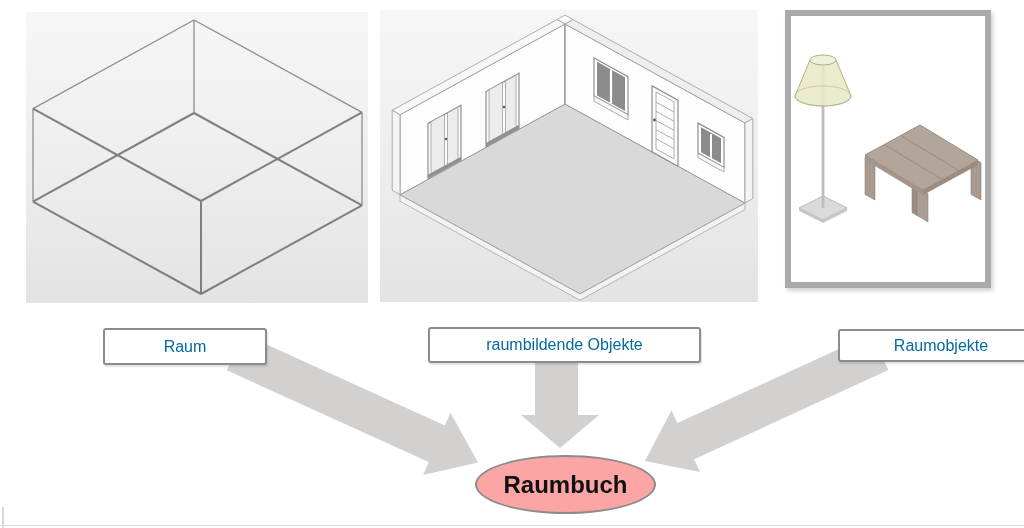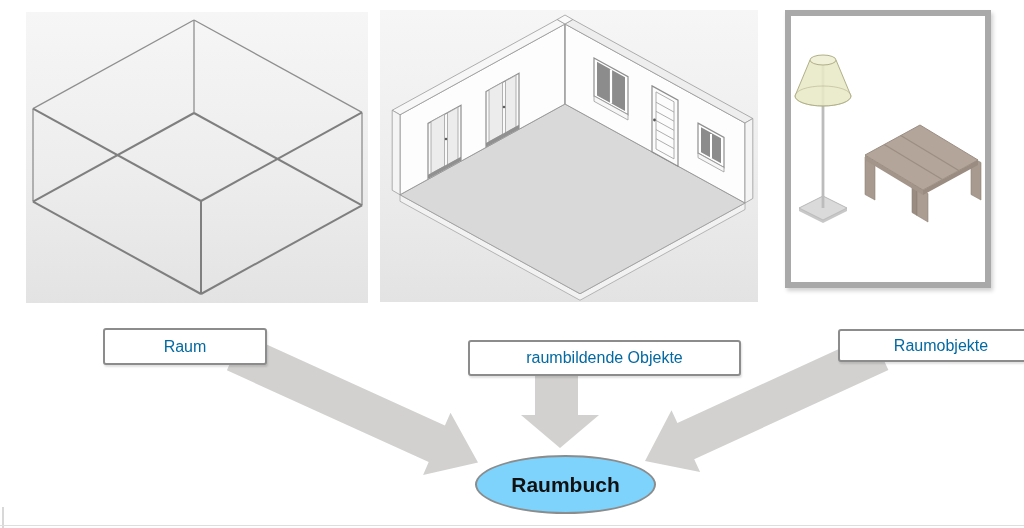--- a/index.html
+++ b/index.html
@@ -17,25 +17,25 @@
     background:#ffffff;
     border:2px solid var(--box-border,#8c8c8c);
     border-radius:3px;
     box-shadow:1px 2px 2px rgba(0,0,0,0.12);
     display:flex;align-items:center;justify-content:center;
     font-size:16px;font-weight:400;color:#0369a1;
     z-index:3;
   }
   .result-ellipse{
     position:absolute;
-    background:#7dd3fc;
+    background:#fca5a5;
     border:2px solid var(--box-border,#8c8c8c);
     border-radius:50%;
     display:flex;align-items:center;justify-content:center;
-    font-size:21px;font-weight:700;color:#111111;
+    font-size:24px;font-weight:700;color:#111111;
     z-index:3;
   }
   .arrows-svg{z-index:1;}
   .arrow-shape{fill:var(--arrow-color,#d2d1d0);}
   .object-frame{
     position:absolute;
     background:#ffffff;
     border:6px solid #a9a9a9;
     box-shadow:2px 3px 4px rgba(0,0,0,0.18);
     z-index:2;
@@ -162,21 +162,21 @@
       <polygon points="129,109 187,144 132,174 74,139" fill="#b3a59a" stroke="#9c8e83" stroke-width="1"></polygon>
       <line x1="109.75" y1="119.5" x2="167.75" y2="154.5" stroke="#9c8e83" stroke-width="1.3"></line>
       <line x1="93.25" y1="128.5" x2="151.25" y2="163.5" stroke="#9c8e83" stroke-width="1.3"></line>
     </g>
   </svg>
 </div>
 
 <div class="label-box" style="left:103px;top:328px;width:160px;height:33px;">
   <span>Raum</span>
 </div>
-<div class="label-box" style="left:428px;top:340px;width:269px;height:32px;margin-left:40px;">
+<div class="label-box" style="left:428px;top:327px;width:269px;height:32px;">
   <span>raumbildende Objekte</span>
 </div>
 <div class="label-box" style="left:838px;top:329px;width:202px;height:29px;">
   <span>Raumobjekte</span>
 </div>
 
 <div class="result-ellipse" style="left:475px;top:455px;width:177px;height:55px;">
   <span>Raumbuch</span>
 </div>
 

